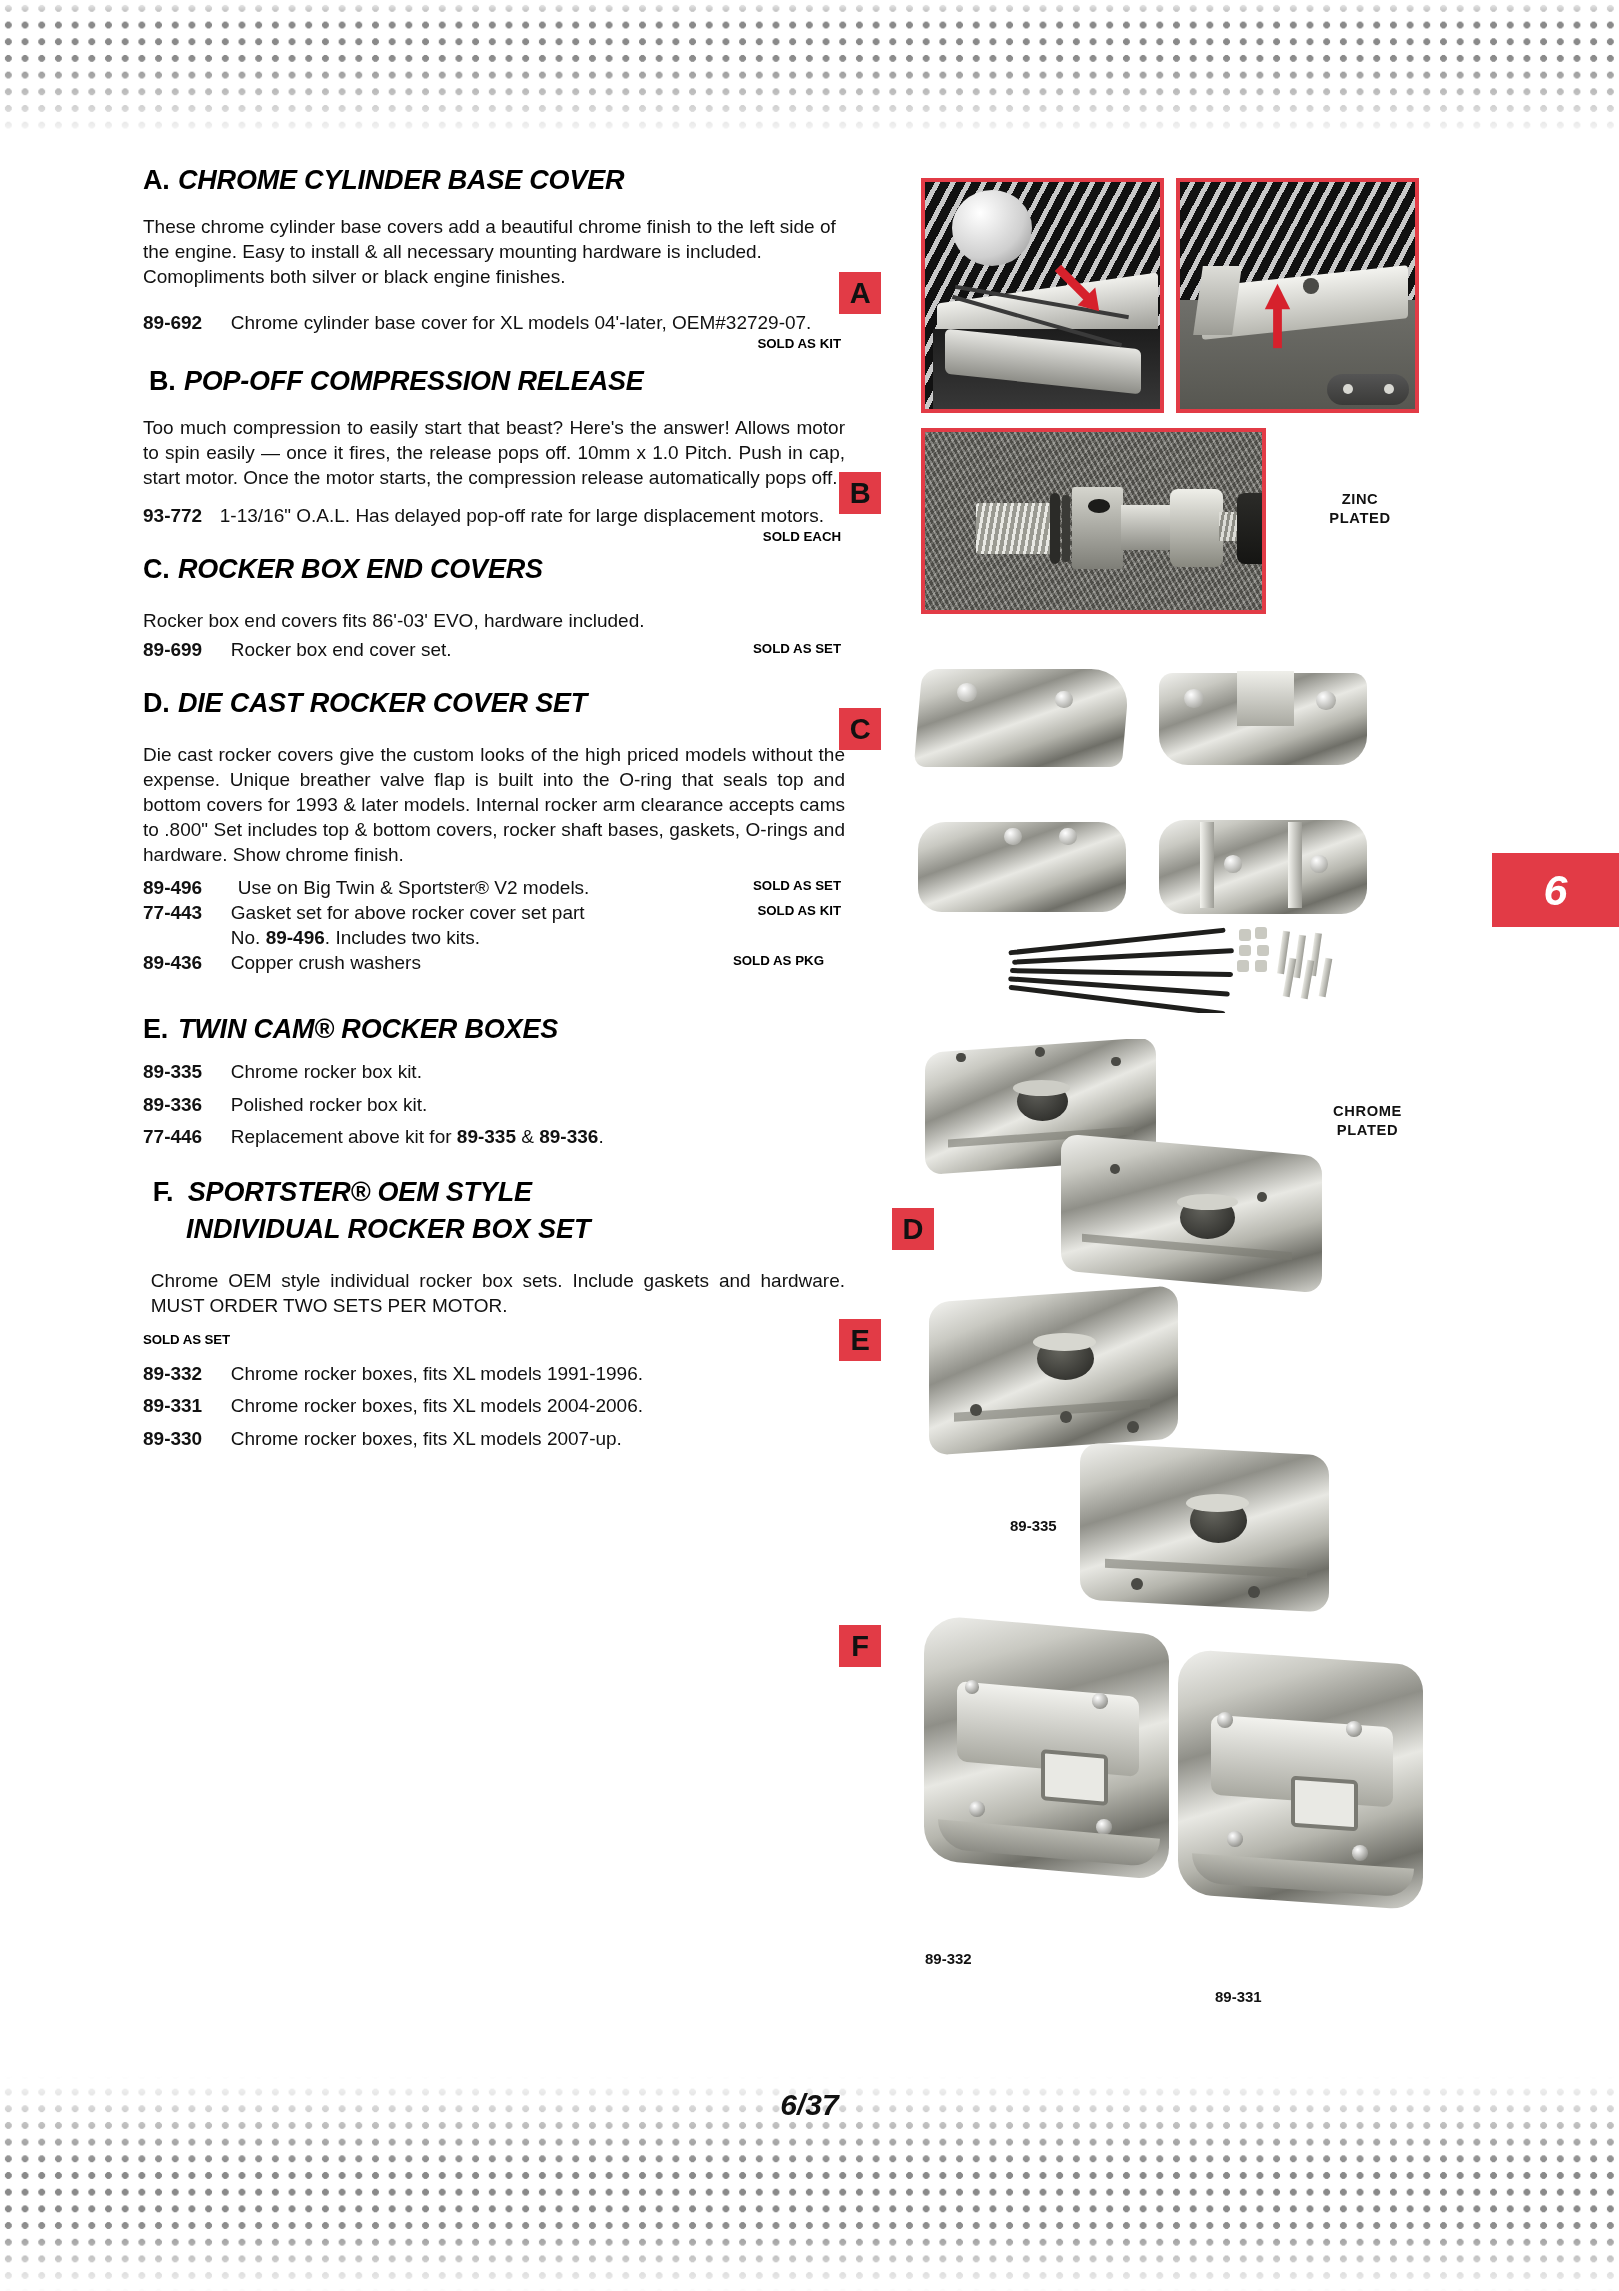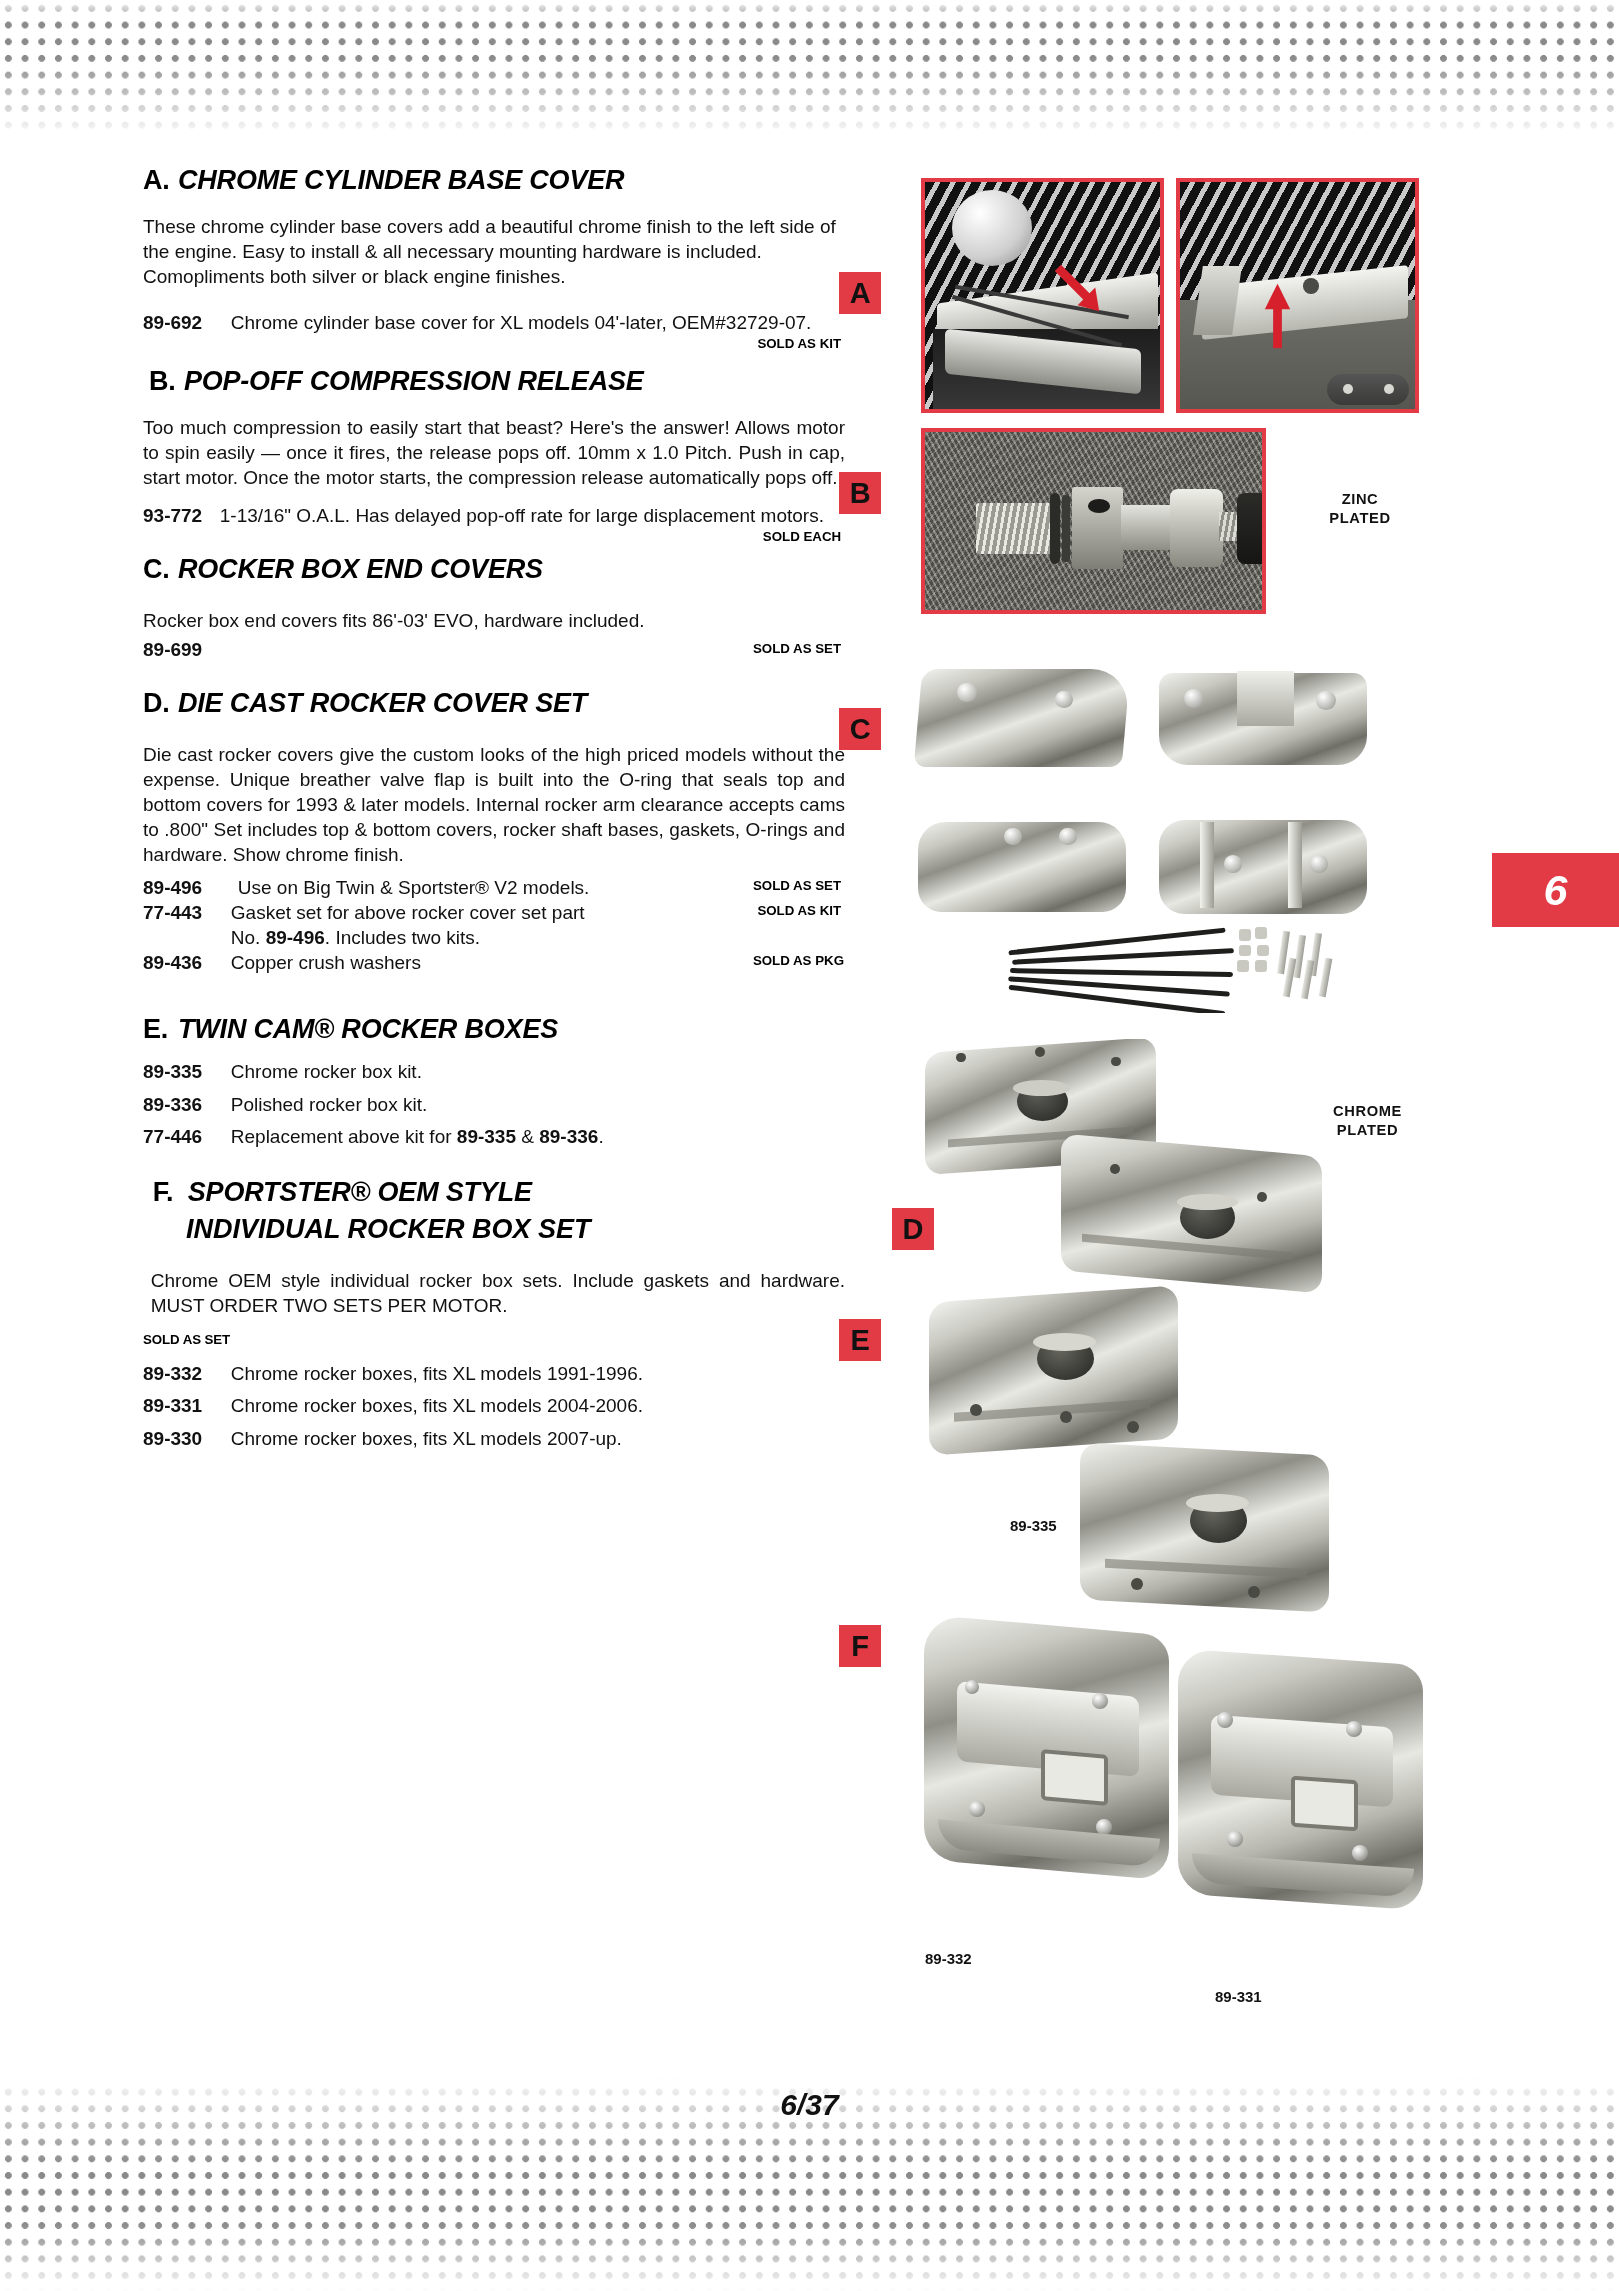--- a/index.html
+++ b/index.html
@@ -218,20 +218,21 @@
     </div>
 
     <div style="margin-top:25.5px;">
       <div class="sec-head">
         <span class="ltr">C.</span><span class="ttl">ROCKER BOX END COVERS</span>
       </div>
       <p class="body-p" style="margin-top:23.5px;">Rocker box end covers fits 86'-03' EVO, hardware included.</p>
       <div class="rowwrap" style="margin-top:3.9px;">
         <div class="row">
           <span class="pn">89-699</span>
+          <span class="desc" style="padding-left:7.8px;">Rocker box end cover set.</span>
         </div>
         <span class="sold-right" style="top:3.9px; right:3.9px;">SOLD AS SET</span>
       </div>
     </div>
 
     <div style="margin-top:25.5px;">
       <div class="sec-head">
         <span class="ltr">D.</span><span class="ttl">DIE CAST ROCKER COVER SET</span>
       </div>
       <p class="body-p just" style="margin-top:23.5px;">Die cast rocker covers give the custom looks of the high priced models without the expense. Unique breather valve flap is built into the O-ring that seals top and bottom covers for 1993 &amp; later models. Internal rocker arm clearance accepts cams to .800" Set includes top &amp; bottom covers, rocker shaft bases, gaskets, O-rings and hardware. Show chrome finish.</p>
@@ -254,21 +255,21 @@
           <span class="pn"></span>
           <span class="desc" style="padding-left:7.8px;"><span>No. </span><b>89-496</b><span>. Includes two kits.</span></span>
         </div>
       </div>
 
       <div class="rowwrap">
         <div class="row">
           <span class="pn">89-436</span>
           <span class="desc" style="padding-left:7.8px;">Copper crush washers</span>
         </div>
-        <span class="sold-right" style="top:2.9px; right:1px;">SOLD AS PKG</span>
+        <span class="sold-right" style="top:2.9px; right:21px;">SOLD AS PKG</span>
       </div>
     </div>
 
     <div style="margin-top:39px;">
       <div class="sec-head">
         <span class="ltr">E.</span><span class="ttl">TWIN CAM® ROCKER BOXES</span>
       </div>
 
       <div class="row" style="margin-top:13.7px;">
         <span class="pn">89-335</span>

